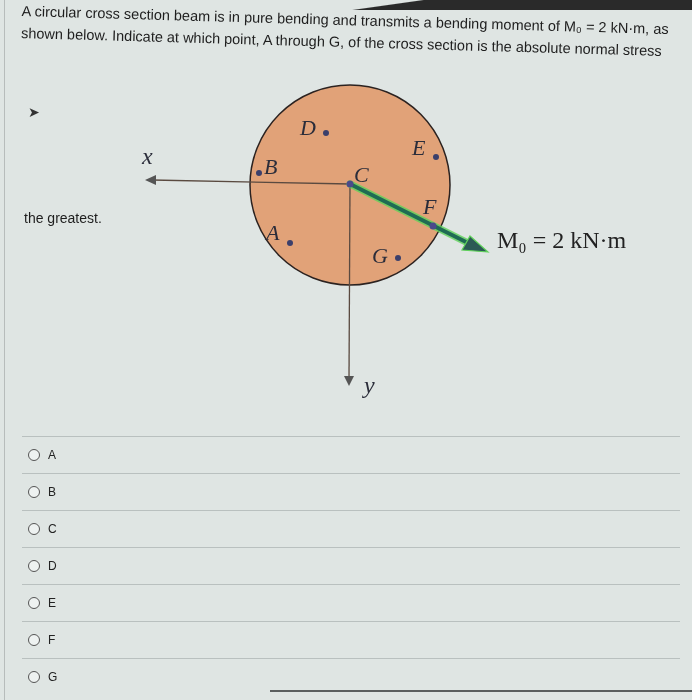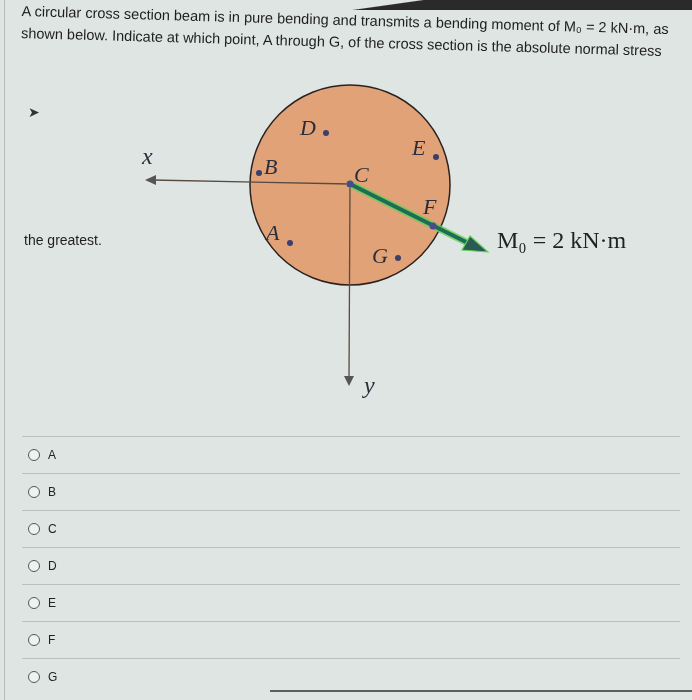--- a/index.html
+++ b/index.html
@@ -13,21 +13,21 @@
     position:absolute; left:0; top:0; width:692px; height:10px;
     background:linear-gradient(172deg, transparent 55%, #2a2a2a 56%);
   }
   .left-rule { position:absolute; left:4px; top:0; width:1px; height:700px; background:#b7bcbb; }
   .question {
     position:absolute; left:22px; top:0px; width:690px;
     font-size:14.5px; line-height:22px;
     transform:rotate(1.6deg); transform-origin:0 0;
   }
   .question .l1, .question .l2 { white-space:nowrap; display:block; }
-  .greatest { position:absolute; left:24px; top:232px; font-size:14px; }
+  .greatest { position:absolute; left:24px; top:210px; font-size:14px; }
   .cursor { position:absolute; left:28px; top:104px; font-size:14px; color:#333; }
   svg.diagram { position:absolute; left:0; top:0; }
   .options { position:absolute; left:0; top:436px; width:692px; }
   .option {
     position:relative; height:36px; border-top:1px solid #b9c0bf;
     margin-left:22px; margin-right:12px; display:flex; align-items:center;
   }
   .radio {
     width:10px; height:10px; border:1.3px solid #555; border-radius:50%;
     margin-left:6px; margin-right:8px; background:#eef2f1;

